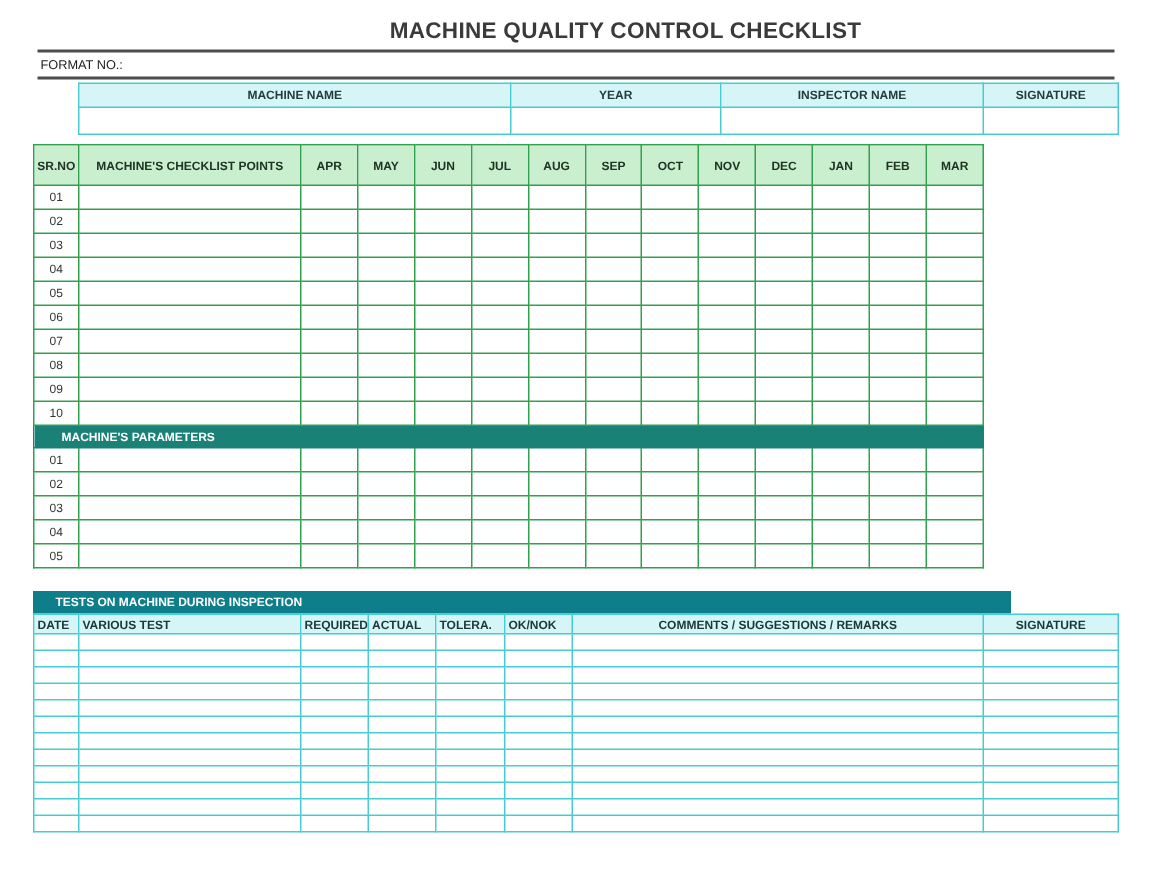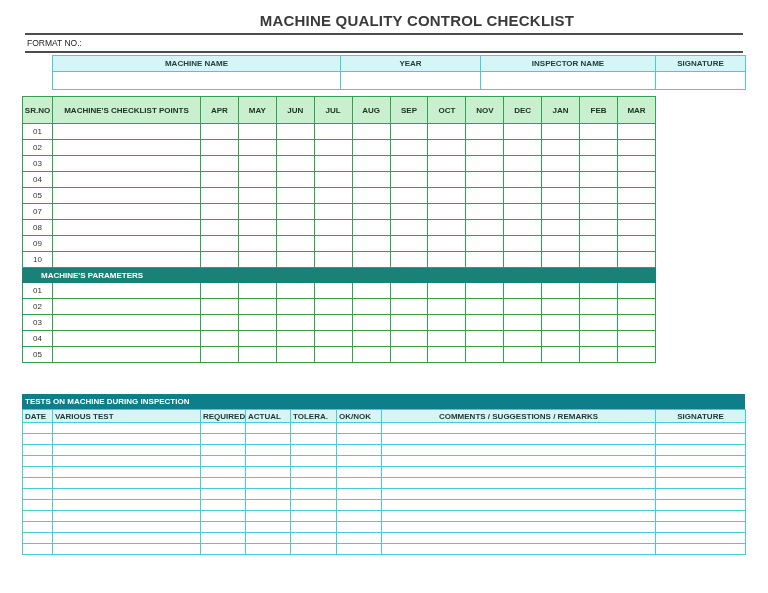--- a/index.html
+++ b/index.html
@@ -55,23 +55,23 @@
   }
   .main-table td{height:16px;background:#ffffff;font-size:8px;text-align:center;}
   .main-table td.srno-cell{color:#333;}
   .section-bar-row td{
     height:15px;background:var(--teal-params);border:1px solid var(--teal-params);
     color:#ffffff;font-size:8px;font-weight:700;text-align:left;padding-left:18px;
   }
 
   
   .tests-bar{
-    position:absolute;top:394px;left:22px;width:723px;height:15px;
+    position:absolute;top:394px;left:22px;width:652px;height:15px;
     background:var(--teal-tests);color:#ffffff;
-    font-size:8px;font-weight:700;line-height:15px;padding-left:3px;
+    font-size:8px;font-weight:700;line-height:15px;padding-left:15px;
   }
   .tests-table{position:absolute;top:409px;left:22px;width:723px;}
   .tests-table th,.tests-table td{border:1px solid var(--cyan-border);}
   .tests-table th{
     height:13px;background:var(--cyan-fill);
     font-size:8px;font-weight:700;text-align:left;padding-left:2px;color:#1d3638;
   }
   .tests-table th.center{text-align:center;padding-left:0;}
   .tests-table td{height:11px;background:#ffffff;}
 </style>
@@ -218,20 +218,36 @@
         <td></td>
         <td></td>
         <td></td>
         <td></td>
         <td></td>
         <td></td>
         <td></td>
         <td></td>
       </tr>
       <tr>
+        <td class="srno-cell">06</td>
+        <td></td>
+        <td></td>
+        <td></td>
+        <td></td>
+        <td></td>
+        <td></td>
+        <td></td>
+        <td></td>
+        <td></td>
+        <td></td>
+        <td></td>
+        <td></td>
+        <td></td>
+      </tr>
+      <tr>
         <td class="srno-cell">07</td>
         <td></td>
         <td></td>
         <td></td>
         <td></td>
         <td></td>
         <td></td>
         <td></td>
         <td></td>
         <td></td>

